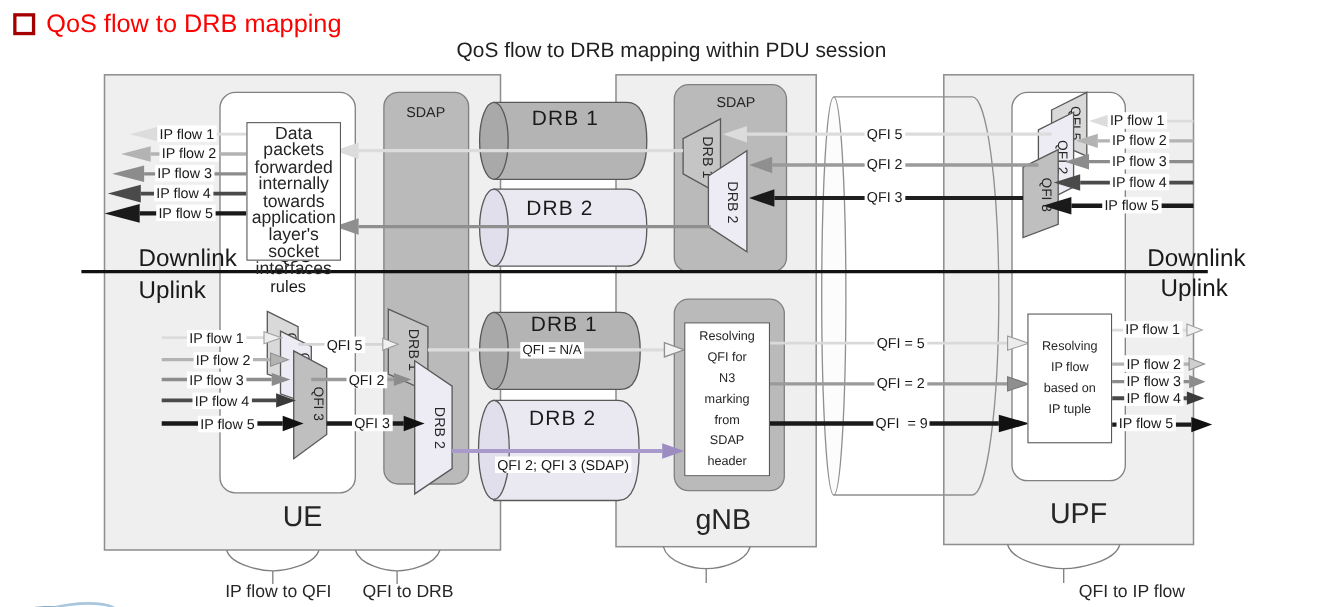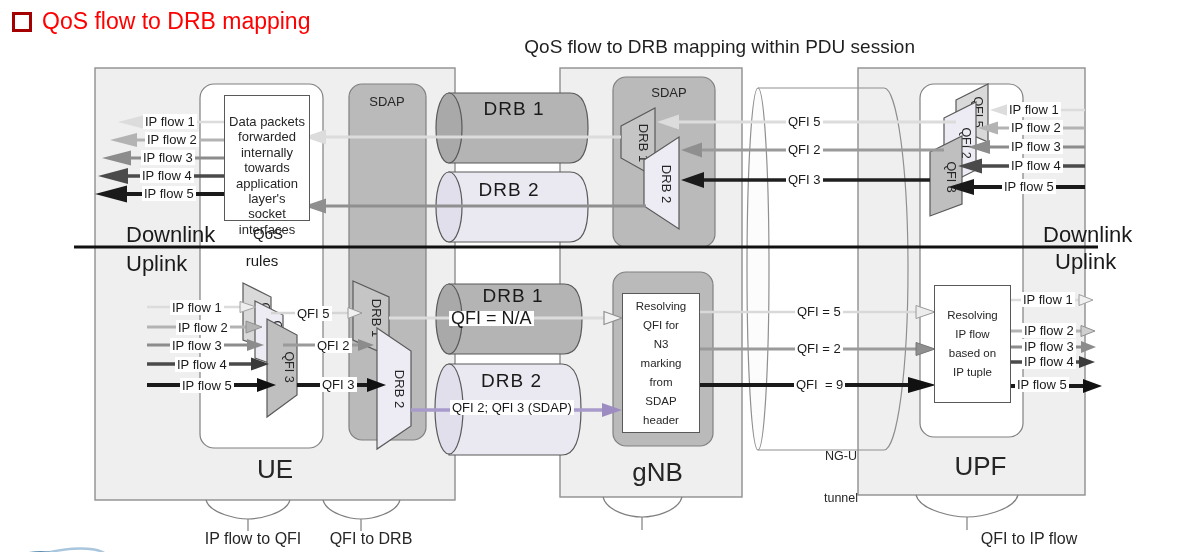--- a/index.html
+++ b/index.html
@@ -2,35 +2,35 @@
 <html><head>
 <meta charset="utf-8">
 <style>
   html,body{margin:0;padding:0;background:#fff;}
   .stage{position:relative;width:1201px;height:552px;background:#ffffff;overflow:hidden;
          font-family:"Liberation Sans",sans-serif;color:#262626;}
   svg{position:absolute;left:0;top:0;}
   .hdr{position:absolute;left:12px;top:8px;display:flex;align-items:center;gap:10px;text-align:center;}
   .hdr .bullet{display:inline-block;width:14px;height:14px;border:3px solid #a50000;background:#fff;}
   .hdr .htxt{font-size:23px;color:#fe0000;white-space:pre;}
-  .dtitle{position:absolute;left:415px;top:36px;width:500px;text-align:right;
+  .dtitle{position:absolute;left:415px;top:36px;width:500px;text-align:left;
           font-size:19px;color:#1f1f1f;white-space:pre;}
   .lbl{position:absolute;font-size:13px;line-height:15px;white-space:pre;color:#1a1a1a;
        background:#fff;padding:0 2px;}
   .nobg{background:transparent;padding:0;}
   .ctr{text-align:center;}
   .dir{font-size:22px;}
   .sdap{font-size:13px;color:#262626;}
   .cyl{font-size:19px;letter-spacing:1px;color:#1a1a1a;}
   .node{font-size:26px;color:#262626;}
   .cap{font-size:16px;color:#262626;}
   .qos{font-size:15px;}
   .note{position:absolute;background:#fff;border:1px solid #595959;text-align:center;
         color:#262626;box-sizing:border-box;}
-  .note-ue{font-size:13px;line-height:15.4px;padding-top:18px;}
+  .note-ue{font-size:16px;line-height:15.4px;padding-top:2px;margin-top:16px;}
   .note-gnb{font-size:11.5px;line-height:19px;padding-top:3px;}
   .note-upf{font-size:11.5px;line-height:19px;padding-top:20px;}
   .tun{position:absolute;font-size:12.5px;line-height:14px;text-align:center;white-space:pre;}
 </style>
 </head>
 <body>
 
 <div class="stage">
 
 <svg width="1201" height="552" viewBox="0 0 1201 552" font-family="Liberation Sans, sans-serif">
@@ -227,22 +227,22 @@
 <span class="lbl nobg qos ctr" style="left:228px;top:226px;width:80px">QoS</span>
 <span class="lbl nobg qos ctr" style="left:222px;top:253px;width:80px">rules</span>
 
 <span class="lbl nobg sdap ctr" style="left:357px;top:94px;width:60px">SDAP</span>
 <span class="lbl nobg sdap ctr" style="left:639px;top:85px;width:60px">SDAP</span>
 
 <span class="lbl nobg cyl ctr" style="left:469px;top:101px;width:90px">DRB 1</span>
 <span class="lbl nobg cyl ctr" style="left:464px;top:182px;width:90px">DRB 2</span>
 <span class="lbl nobg cyl ctr" style="left:468px;top:288px;width:90px">DRB 1</span>
 <span class="lbl nobg cyl ctr" style="left:464px;top:373px;width:95px">DRB 2</span>
-<span class="lbl" style="left:449px;top:311px;font-size:18px">QFI = N/A</span>
-<span class="lbl" style="left:450px;top:400px">QFI 2; QFI 3 (SDAP)</span>
+<span class="lbl" style="left:473px;top:311px;font-size:12px">QFI = N/A</span>
+<span class="lbl" style="left:450px;top:415px">QFI 2; QFI 3 (SDAP)</span>
 
 <span class="lbl" style="left:786px;top:114px">QFI 5</span>
 <span class="lbl" style="left:786px;top:142px">QFI 2</span>
 <span class="lbl" style="left:786px;top:172px">QFI 3</span>
 
 <span class="lbl" style="left:1007px;top:102px">IP flow 1</span>
 <span class="lbl" style="left:1009px;top:120px">IP flow 2</span>
 <span class="lbl" style="left:1009px;top:139px">IP flow 3</span>
 <span class="lbl" style="left:1009px;top:158px">IP flow 4</span>
 <span class="lbl" style="left:1002px;top:179px">IP flow 5</span>
@@ -260,24 +260,20 @@
 <span class="lbl" style="left:795px;top:304px">QFI = 5</span>
 <span class="lbl" style="left:795px;top:341px">QFI = 2</span>
 <span class="lbl" style="left:794px;top:377px">QFI  = 9</span>
 
 <span class="lbl" style="left:1021px;top:292px">IP flow 1</span>
 <span class="lbl" style="left:1022px;top:323px">IP flow 2</span>
 <span class="lbl" style="left:1022px;top:339px">IP flow 3</span>
 <span class="lbl" style="left:1022px;top:354px">IP flow 4</span>
 <span class="lbl" style="left:1015px;top:377px">IP flow 5</span>
 
-<div class="tun" style="left:818px;top:421px;width:46px">
-  <div>NG-U</div>
-  <div>tunnel</div>
-</div>
 
 <div class="note note-ue" style="left:224px;top:95px;width:86px;height:126px">
   <div>Data packets</div>
   <div>forwarded</div>
   <div>internally</div>
   <div>towards</div>
   <div>application</div>
   <div>layer's</div>
   <div>socket</div>
   <div>interfaces</div>

